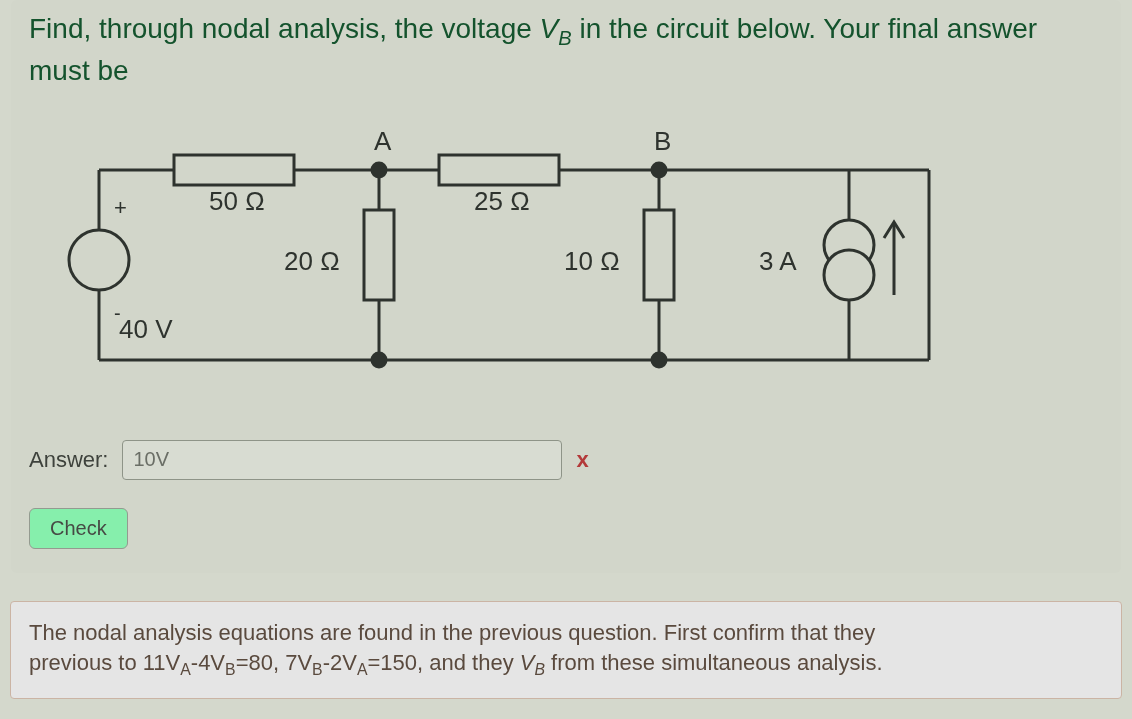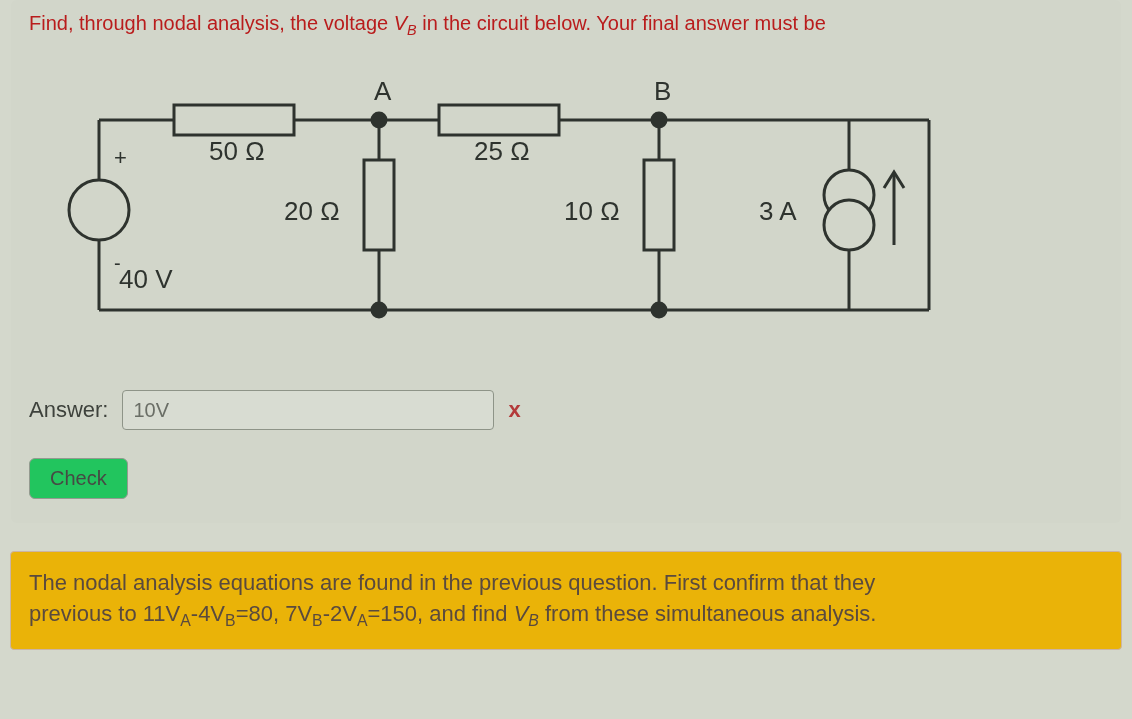--- a/index.html
+++ b/index.html
@@ -12,64 +12,64 @@
     position: relative;
     overflow: hidden;
   }
   .question-card {
     width: 1110px;
     margin: 0 auto;
     padding: 10px 18px 24px 18px;
     background: #d2d6ca;
     border-radius: 6px;
   }
-  .prompt { font-size: 20px; line-height: 1.35; color: #b91c1c; }
+  .prompt { font-size: 28px; line-height: 1.35; color: #14532d; }
   .prompt i { font-style: italic; }
   .circuit-wrap {
     position: relative;
     width: 900px;
     height: 300px;
     margin: 20px 0 10px 30px;
   }
   .answer-row {
     display: flex;
     align-items: center;
     gap: 14px;
     margin-top: 30px;
     font-size: 22px;
     color: #3e423c;
   }
   .answer-input {
-    width: 372px;
+    width: 440px;
     height: 40px;
     border: 1px solid #8e9488;
     border-radius: 4px;
     background: #d8dcd2;
     font-size: 20px;
     padding: 4px 10px;
     font-family: inherit;
     color: #6a6e66;
   }
   .x-mark { color: #b33a3a; font-weight: bold; font-size: 22px; }
   .check-btn {
     margin-top: 28px;
     display: inline-block;
     border: 1px solid #949a90;
     border-radius: 6px;
     padding: 8px 20px;
     font-size: 20px;
     color: #464a44;
-    background: #22c55e;
+    background: #86efac;
     cursor: pointer;
     font-family: inherit;
   }
   .hint-box {
     margin: 28px 10px 0 10px;
     padding: 16px 18px;
-    background: #eab308;
+    background: #e5e5e5;
     border: 1px solid #cbb4a4;
     border-radius: 4px;
     font-size: 22px;
     line-height: 1.4;
     color: #5a4a3e;
   }
   .sub { font-size: 0.72em; vertical-align: sub; }
 </style>
 </head>
 <body>
@@ -143,14 +143,14 @@
     <span>Answer:</span>
     <input class="answer-input" type="text" value="10V" style="">
     <span class="x-mark">x</span>
   </div>
 
   <button class="check-btn">Check</button>
 </div>
 
 <div class="hint-box">
   <span>The nodal analysis equations are found in the previous question. First confirm that they</span><br>
-  <span>previous to 11V</span><span class="sub">A</span><span>-4V</span><span class="sub">B</span><span>=80, 7V</span><span class="sub">B</span><span>-2V</span><span class="sub">A</span><span>=150, and find </span><i><span>V</span><span class="sub">B</span></i><span> from these simultaneous analysis.</span>
+  <span>previous to 11V</span><span class="sub">A</span><span>-4V</span><span class="sub">B</span><span>=80, 7V</span><span class="sub">B</span><span>-2V</span><span class="sub">A</span><span>=150, and they </span><i><span>V</span><span class="sub">B</span></i><span> from these simultaneous analysis.</span>
 </div>
 
 </body></html>

